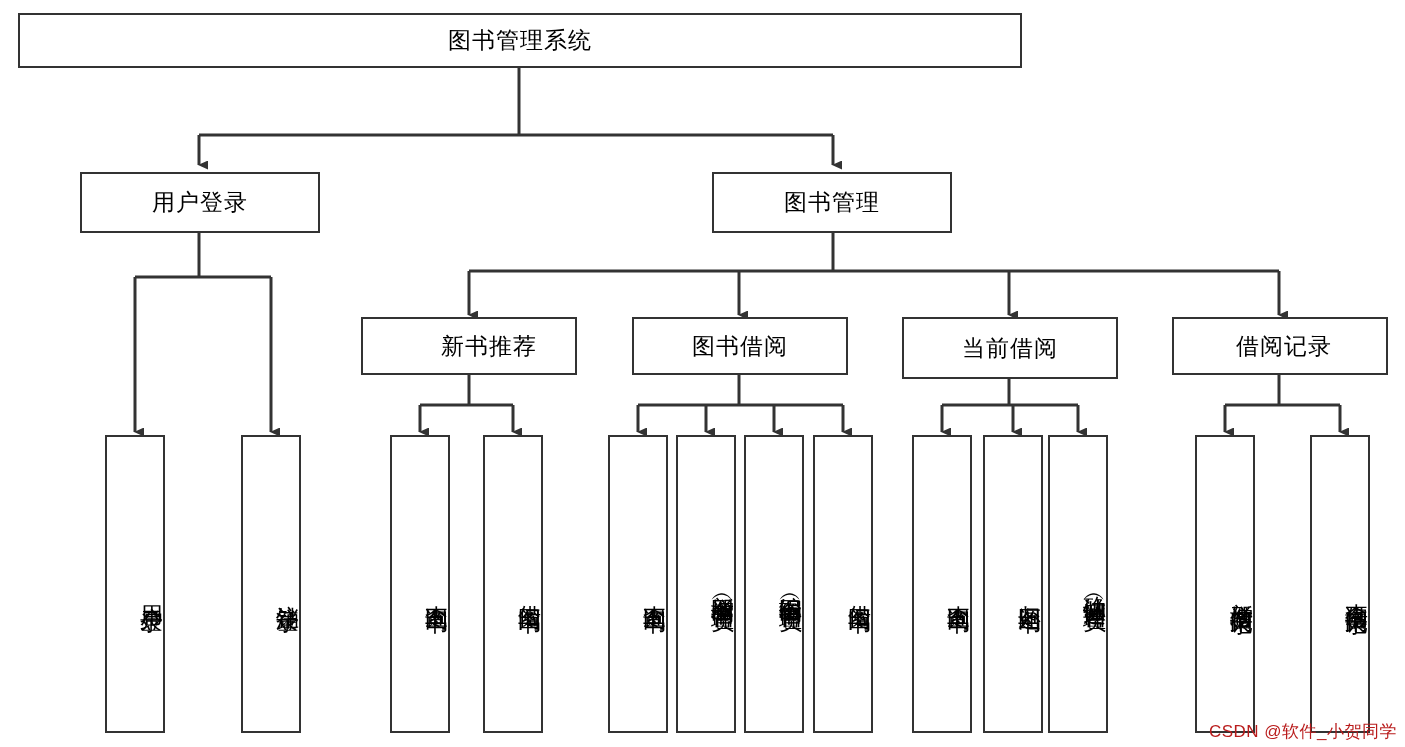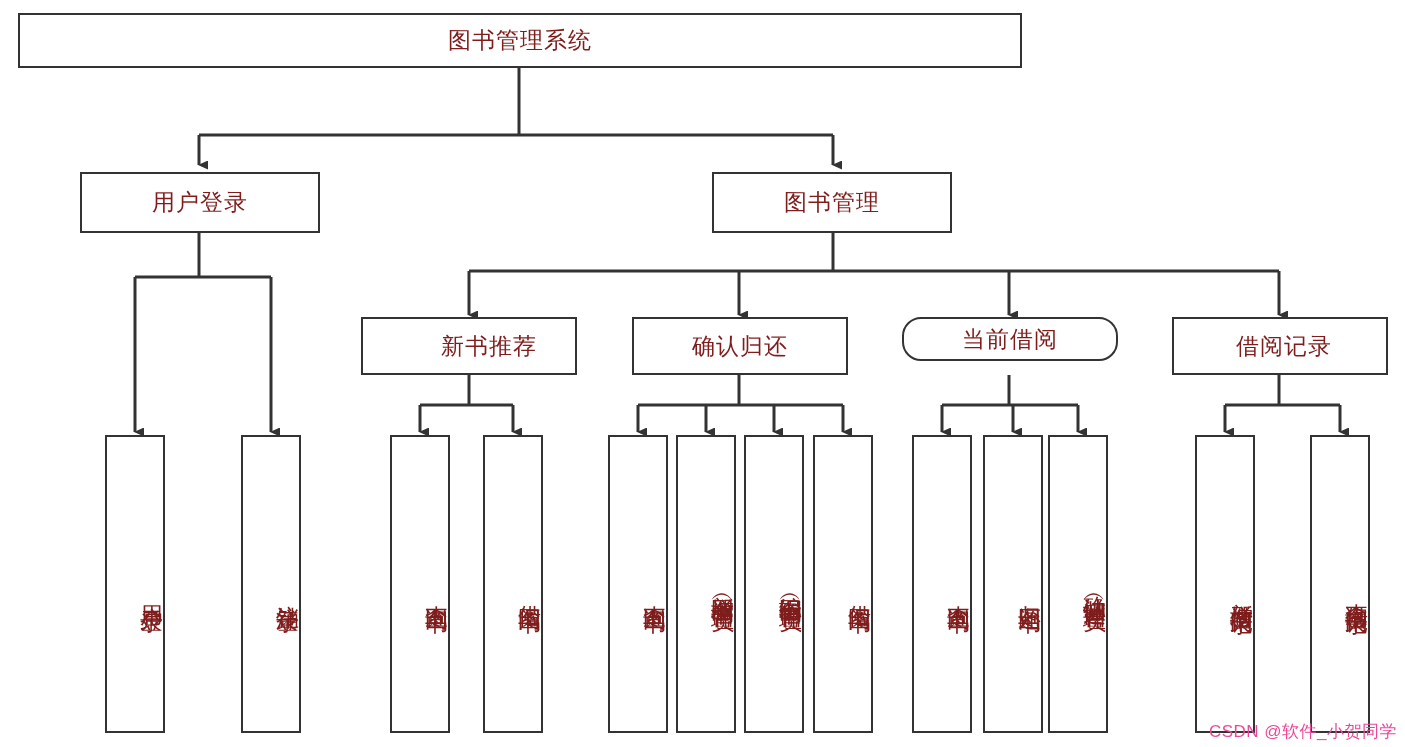--- a/index.html
+++ b/index.html
@@ -26,21 +26,21 @@
     pointer-events: none;
   }
   .node {
     position: absolute;
     box-sizing: border-box;
     border: 2px solid #333333;
     background: #ffffff;
     display: flex;
     align-items: center;
     justify-content: center;
-    color: #7f1d1d;
+    color: #000000;
   }
   .node.h {
     font-size: 23px;
     letter-spacing: 1px;
   }
   .node.v {
     writing-mode: vertical-rl;
     text-orientation: upright;
     font-size: 23px;
     letter-spacing: 2px;
@@ -54,21 +54,21 @@
   }
   .node-label {
     display: block;
     white-space: nowrap;
   }
   .watermark {
     position: absolute;
     right: 8px;
     bottom: 4px;
     font-size: 17px;
-    color: #ec4899;
+    color: #b91c1c;
     letter-spacing: 0.5px;
     white-space: nowrap;
   }
 </style>
 </head>
 <body>
 
 <div id="canvas">
 
   <svg class="wires" viewBox="0 0 1405 747">
@@ -129,23 +129,23 @@
     <span class="node-label">用户登录</span>
   </div>
   <div class="node h" style="left:712px; top:172px; width:240px; height:61px;justify-content:center;">
     <span class="node-label">图书管理</span>
   </div>
 
   <div class="node h" style="left:361px; top:317px; width:216px; height:58px;padding-left:40px;">
     <span class="node-label">新书推荐</span>
   </div>
   <div class="node h" style="left:632px; top:317px; width:216px; height:58px;">
-    <span class="node-label">确认归还</span>
+    <span class="node-label">图书借阅</span>
   </div>
-  <div class="node h" style="left:902px; top:317px; width:216px; height:44px;border-radius:19px;">
+  <div class="node h" style="left:902px; top:317px; width:216px; height:62px;">
     <span class="node-label">当前借阅</span>
   </div>
   <div class="node h" style="left:1172px; top:317px; width:216px; height:58px;padding-left:8px;">
     <span class="node-label">借阅记录</span>
   </div>
 
   <div class="node v" style="left:105px; top:435px; width:60px; height:298px;">
     <span class="node-label">用户登录</span>
   </div>
   <div class="node v" style="left:241px; top:435px; width:60px; height:298px;">

